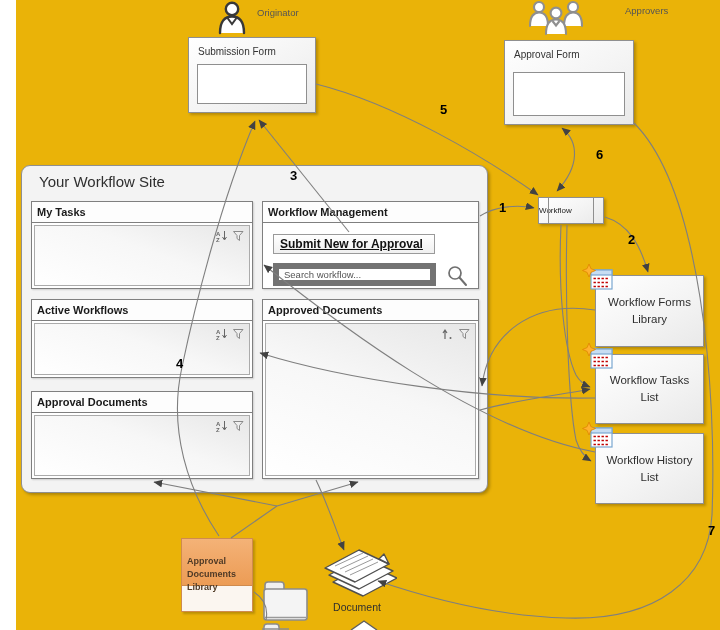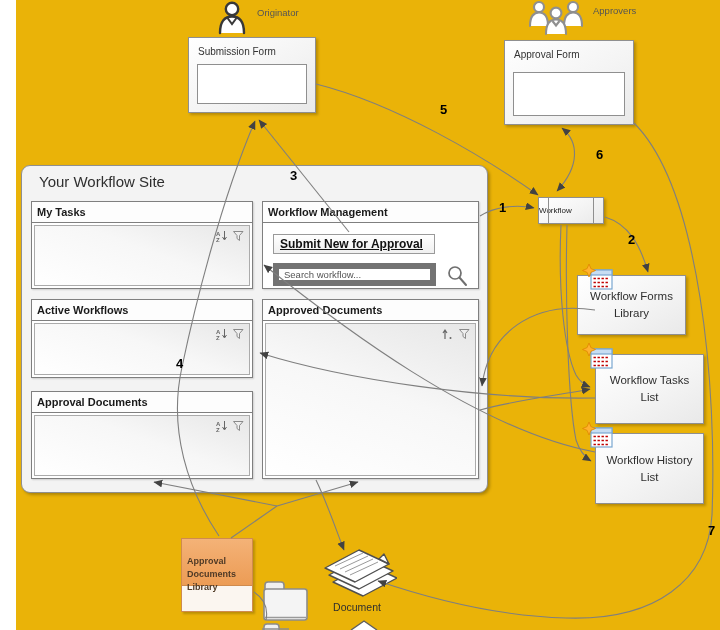--- a/index.html
+++ b/index.html
@@ -74,21 +74,21 @@
     <g stroke="#8f8f8f" stroke-width="2.1" fill="#fff">
       <circle cx="15" cy="7" r="5"></circle>
       <path d="M6,26 C6,16 10,12.5 15,12.5 C20,12.5 24,16 24,26" stroke-linecap="round"></path>
       <circle cx="49" cy="7" r="5"></circle>
       <path d="M40,26 C40,16 44,12.5 49,12.5 C54,12.5 58,16 58,26" stroke-linecap="round"></path>
       <circle cx="32" cy="13" r="5.4"></circle>
       <path d="M22,34 C22,23 26,19.5 32,19.5 C38,19.5 42,23 42,34" stroke-linecap="round"></path>
       <path d="M28.5,21 L32,25.5 L35.5,21" fill="none"></path>
     </g>
   </svg>
-  <div class="actor-label" style="left:577px;top:5px">Approvers</div>
+  <div class="actor-label" style="left:609px;top:5px">Approvers</div>
 
   <div class="shape form-box" style="left:172px;top:37px;width:128px;height:76px">
     <div class="form-label">Submission Form</div>
     <div class="form-inner"></div>
   </div>
 
   <div class="shape form-box" style="left:488px;top:40px;width:130px;height:85px">
     <div class="form-label">Approval Form</div>
     <div class="form-inner" style="height:42px"></div>
   </div>
@@ -169,21 +169,21 @@
           </svg>
         </div>
       </div>
     </div>
   </div>
 
   <div class="shape wf" style="left:522px;top:197px;width:66px;height:27px">
     <span>Workflow</span>
   </div>
 
-  <div class="shape list-box" style="left:561px;top:275px;width:109px;height:60px">
+  <div class="shape list-box" style="left:579px;top:275px;width:109px;height:72px">
     <span style="width:92px">Workflow Forms Library</span>
   </div>
   <div class="shape list-box" style="left:579px;top:354px;width:109px;height:70px">
     <span style="width:96px">Workflow Tasks List</span>
   </div>
   <div class="shape list-box" style="left:579px;top:433px;width:109px;height:71px">
     <span style="width:92px">Workflow History List</span>
   </div>
 
   <svg class="list-icon" style="left:565px;top:264px" width="32" height="28" viewBox="0 0 32 28">

